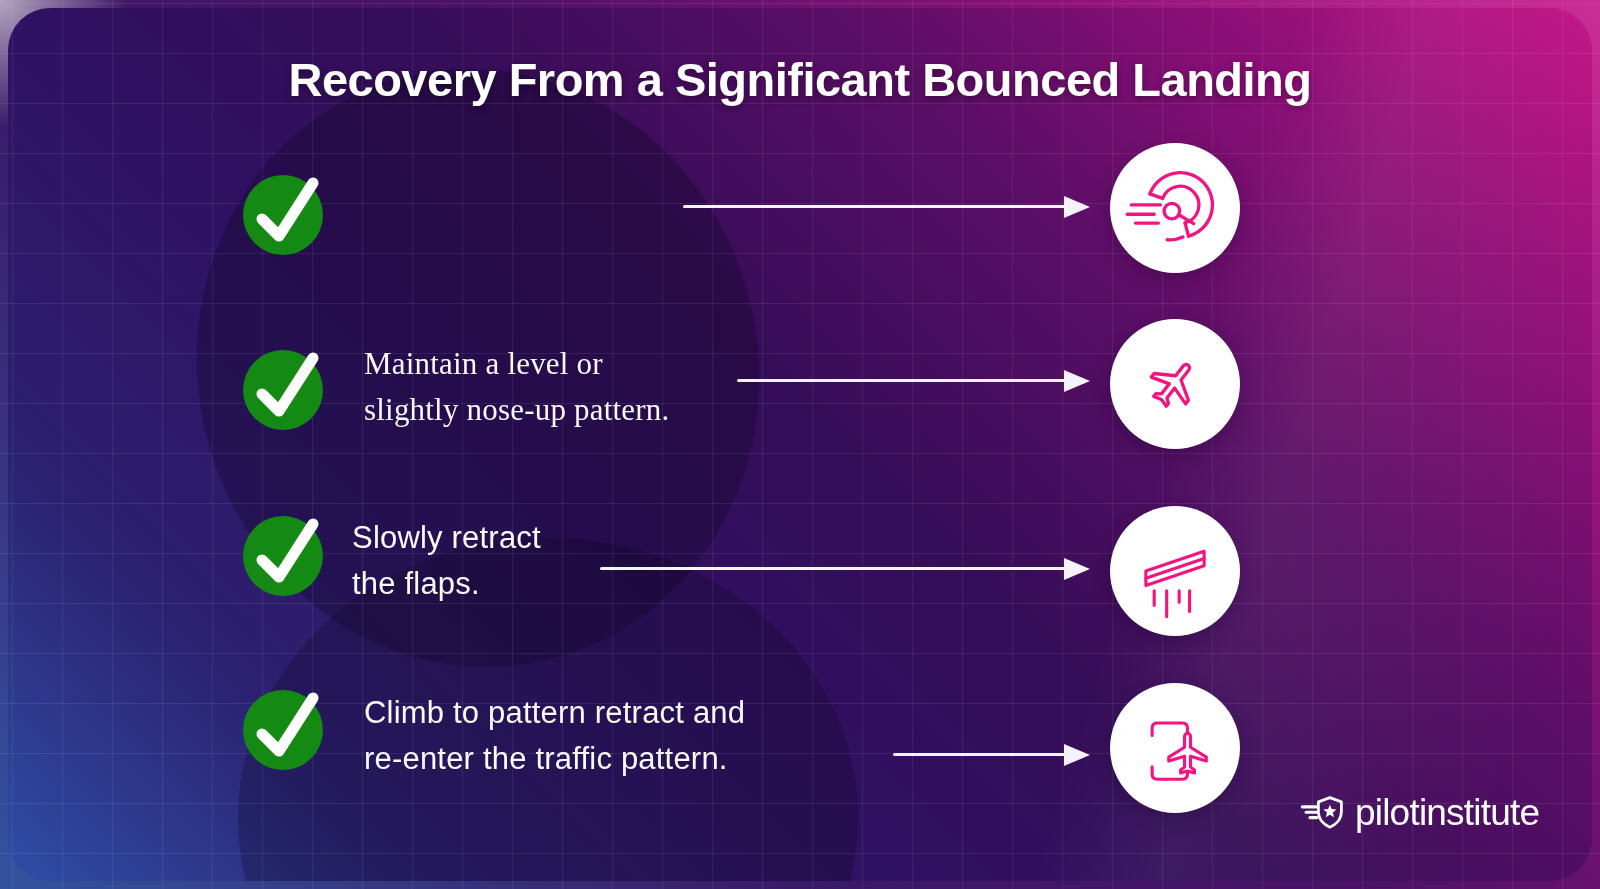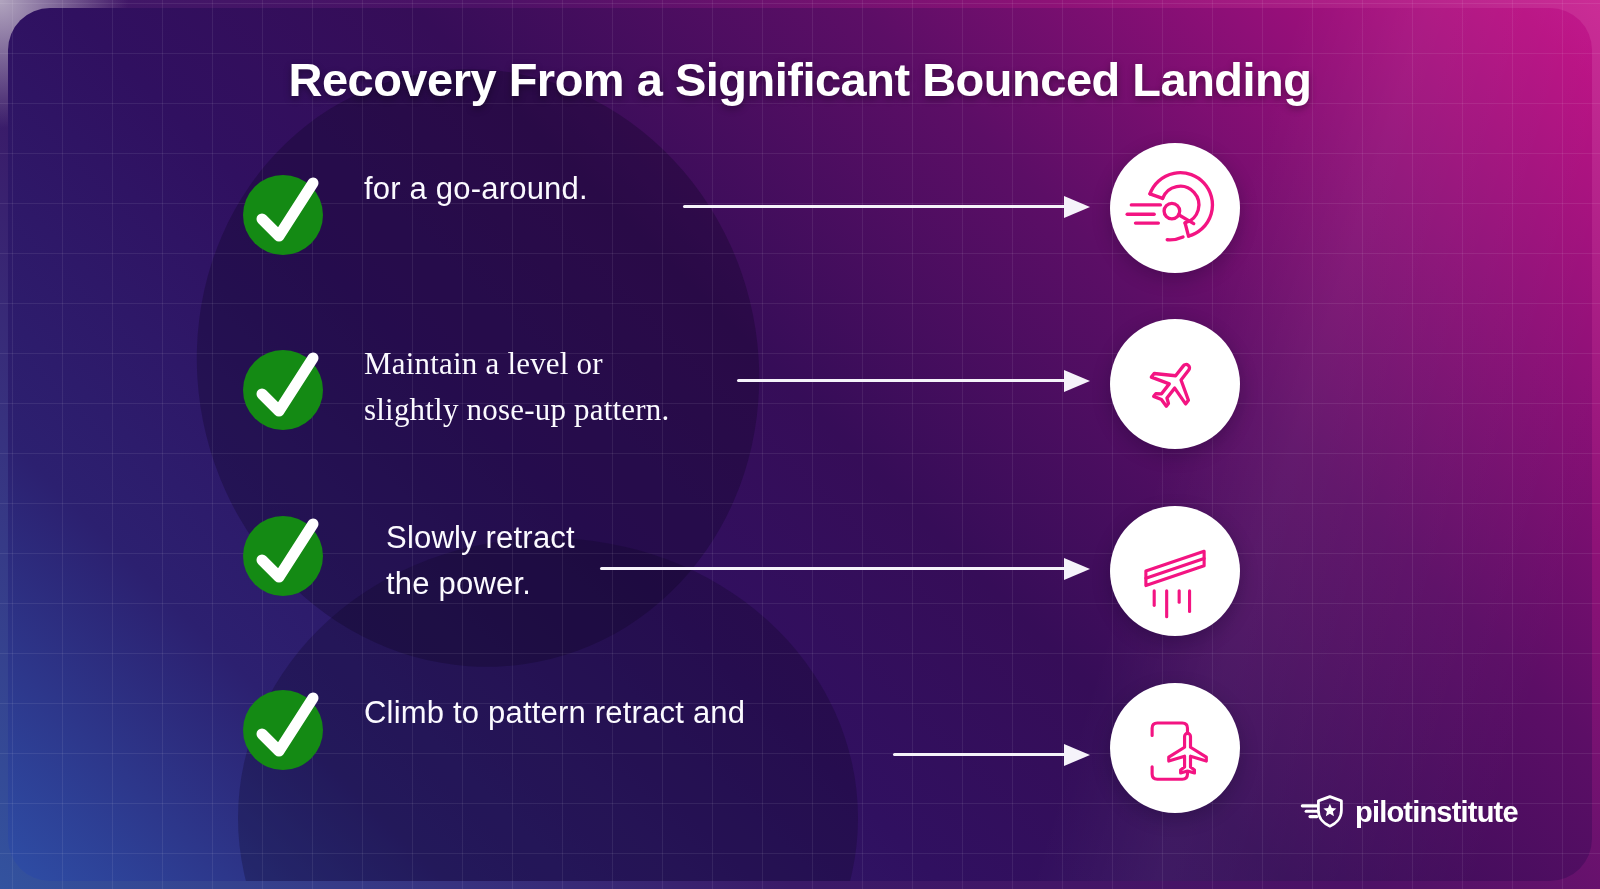--- a/index.html
+++ b/index.html
@@ -57,28 +57,28 @@
     position:absolute;width:130px;height:130px;border-radius:50%;
     background:#ffffff;box-shadow:0 6px 18px rgba(10,0,30,0.25);
     display:flex;align-items:center;justify-content:center;
   }
   .iconcircle svg{display:block;}
   
   .r1 .check{left:243px;top:175px;}  .r1 .steptext{left:364px;top:166px;}
   .r1 .arrow{left:683px;top:196px;width:407px;}  .r1 .iconcircle{left:1110px;top:143px;}
   .r2 .check{left:243px;top:350px;}  .r2 .steptext{left:364px;top:341px;font-family:Liberation Serif, serif;}
   .r2 .arrow{left:737px;top:370px;width:353px;}  .r2 .iconcircle{left:1110px;top:319px;}
-  .r3 .check{left:243px;top:516px;}  .r3 .steptext{left:352px;top:515px;margin-left:34px;}
+  .r3 .check{left:243px;top:516px;}  .r3 .steptext{left:352px;top:515px;}
   .r3 .arrow{left:600px;top:558px;width:490px;}  .r3 .iconcircle{left:1110px;top:506px;}
   .r4 .check{left:243px;top:690px;}  .r4 .steptext{left:364px;top:690px;}
   .r4 .arrow{left:893px;top:744px;width:197px;}  .r4 .iconcircle{left:1110px;top:683px;}
   .logo{
     position:absolute;left:1300px;top:792px;display:flex;align-items:center;gap:9px;
   }
-  .logo .wordmark{color:#ffffff;font-weight:bold;font-size:29px;letter-spacing:-0.8px;}
+  .logo .wordmark{color:#ffffff;font-weight:normal;font-size:37px;letter-spacing:-0.8px;}
 </style>
 </head>
 <body>
 
 <div class="canvas">
   <div class="panel">
     <div class="blob blob1"></div>
     <div class="blob blob2"></div>
     <div class="streak"></div>
   </div>
@@ -88,21 +88,20 @@
     <div class="title">Recovery From a Significant Bounced Landing</div>
 
     <div class="row r1">
       <div class="check">
         <svg width="80" height="80" viewBox="0 0 80 80">
           <circle cx="40" cy="40" r="40" fill="#148a14"></circle>
           <path d="M19,44 L36,61 L70,8" fill="none" stroke="#ffffff" stroke-width="11" stroke-linecap="round" stroke-linejoin="round"></path>
         </svg>
       </div>
       <div class="steptext">
-        <div>for a go-around.</div>
       </div>
       <div class="arrow">
         <div class="shaft"></div>
           <div class="head"></div>
       </div>
       <div class="iconcircle">
         <svg width="104" height="104" viewBox="0 0 100 100" fill="none" stroke="#f31482" stroke-width="3.2" stroke-linecap="round" stroke-linejoin="round">
           <path d="M25.9,36.4 A31,31 0 1 1 63,77"></path>
           <path d="M38.1,40.8 A18,18 0 1 1 59.7,64.4"></path>
           <path d="M25.9,36.4 L38.1,40.8"></path>
@@ -145,21 +144,21 @@
 
     <div class="row r3">
       <div class="check">
         <svg width="80" height="80" viewBox="0 0 80 80">
           <circle cx="40" cy="40" r="40" fill="#148a14"></circle>
           <path d="M19,44 L36,61 L70,8" fill="none" stroke="#ffffff" stroke-width="11" stroke-linecap="round" stroke-linejoin="round"></path>
         </svg>
       </div>
       <div class="steptext">
         <div>Slowly retract</div>
-        <div>the power.</div>
+        <div>the flaps.</div>
       </div>
       <div class="arrow">
         <div class="shaft"></div>
           <div class="head"></div>
       </div>
       <div class="iconcircle">
         <svg width="104" height="104" viewBox="0 0 100 100" fill="none" stroke="#f31482" stroke-width="3" stroke-linecap="round" stroke-linejoin="round">
           <path d="M22,50 L78,31 L78,45 L22,64 Z"></path>
           <path d="M22,57 L78,38"></path>
           <path d="M30,69 L30,83"></path>
@@ -172,20 +171,21 @@
 
     <div class="row r4">
       <div class="check">
         <svg width="80" height="80" viewBox="0 0 80 80">
           <circle cx="40" cy="40" r="40" fill="#148a14"></circle>
           <path d="M19,44 L36,61 L70,8" fill="none" stroke="#ffffff" stroke-width="11" stroke-linecap="round" stroke-linejoin="round"></path>
         </svg>
       </div>
       <div class="steptext">
         <div>Climb to pattern retract and</div>
+        <div>re-enter the traffic pattern.</div>
       </div>
       <div class="arrow">
         <div class="shaft"></div>
           <div class="head"></div>
       </div>
       <div class="iconcircle">
         <svg width="104" height="104" viewBox="0 0 100 100">
           <g fill="none" stroke="#f31482" stroke-width="3" stroke-linecap="round" stroke-linejoin="round">
             <path d="M28,38 L28,31 Q28,26 33,26 L57,26 Q62,26 62,31 L62,41"></path>
             <path d="M28,68 L28,75 Q28,80 33,80 L57,80 Q62,80 62,75 L62,66"></path>

